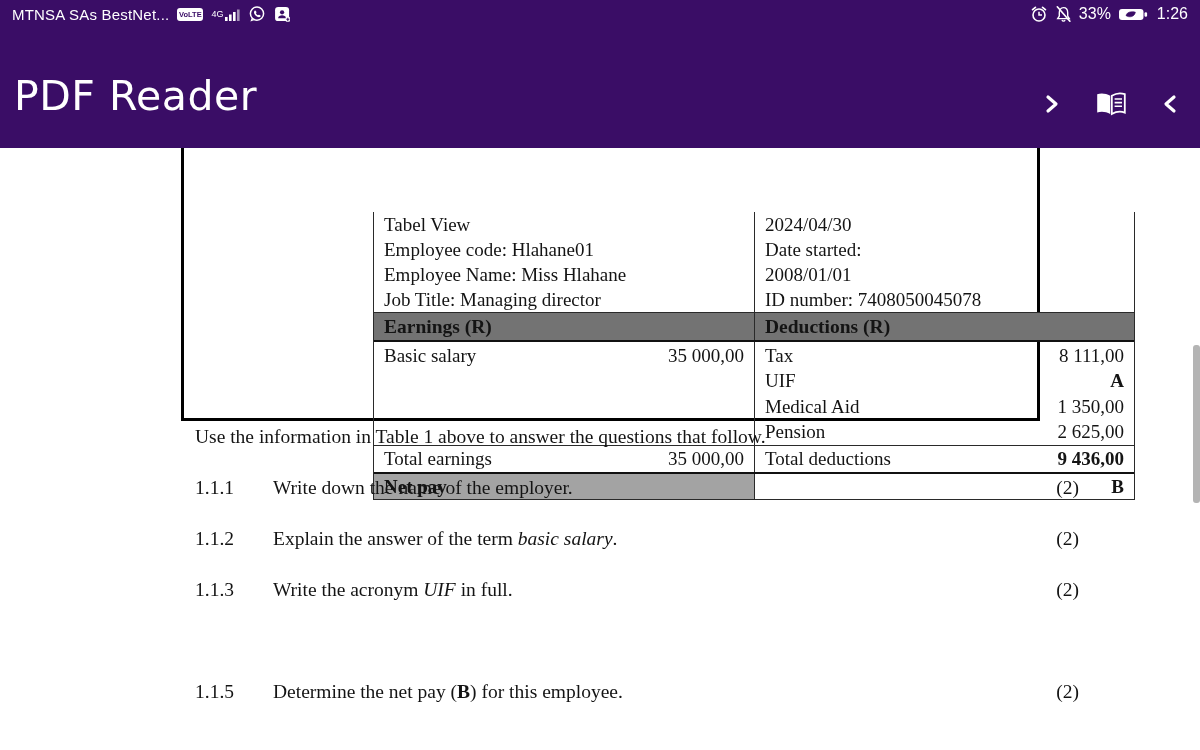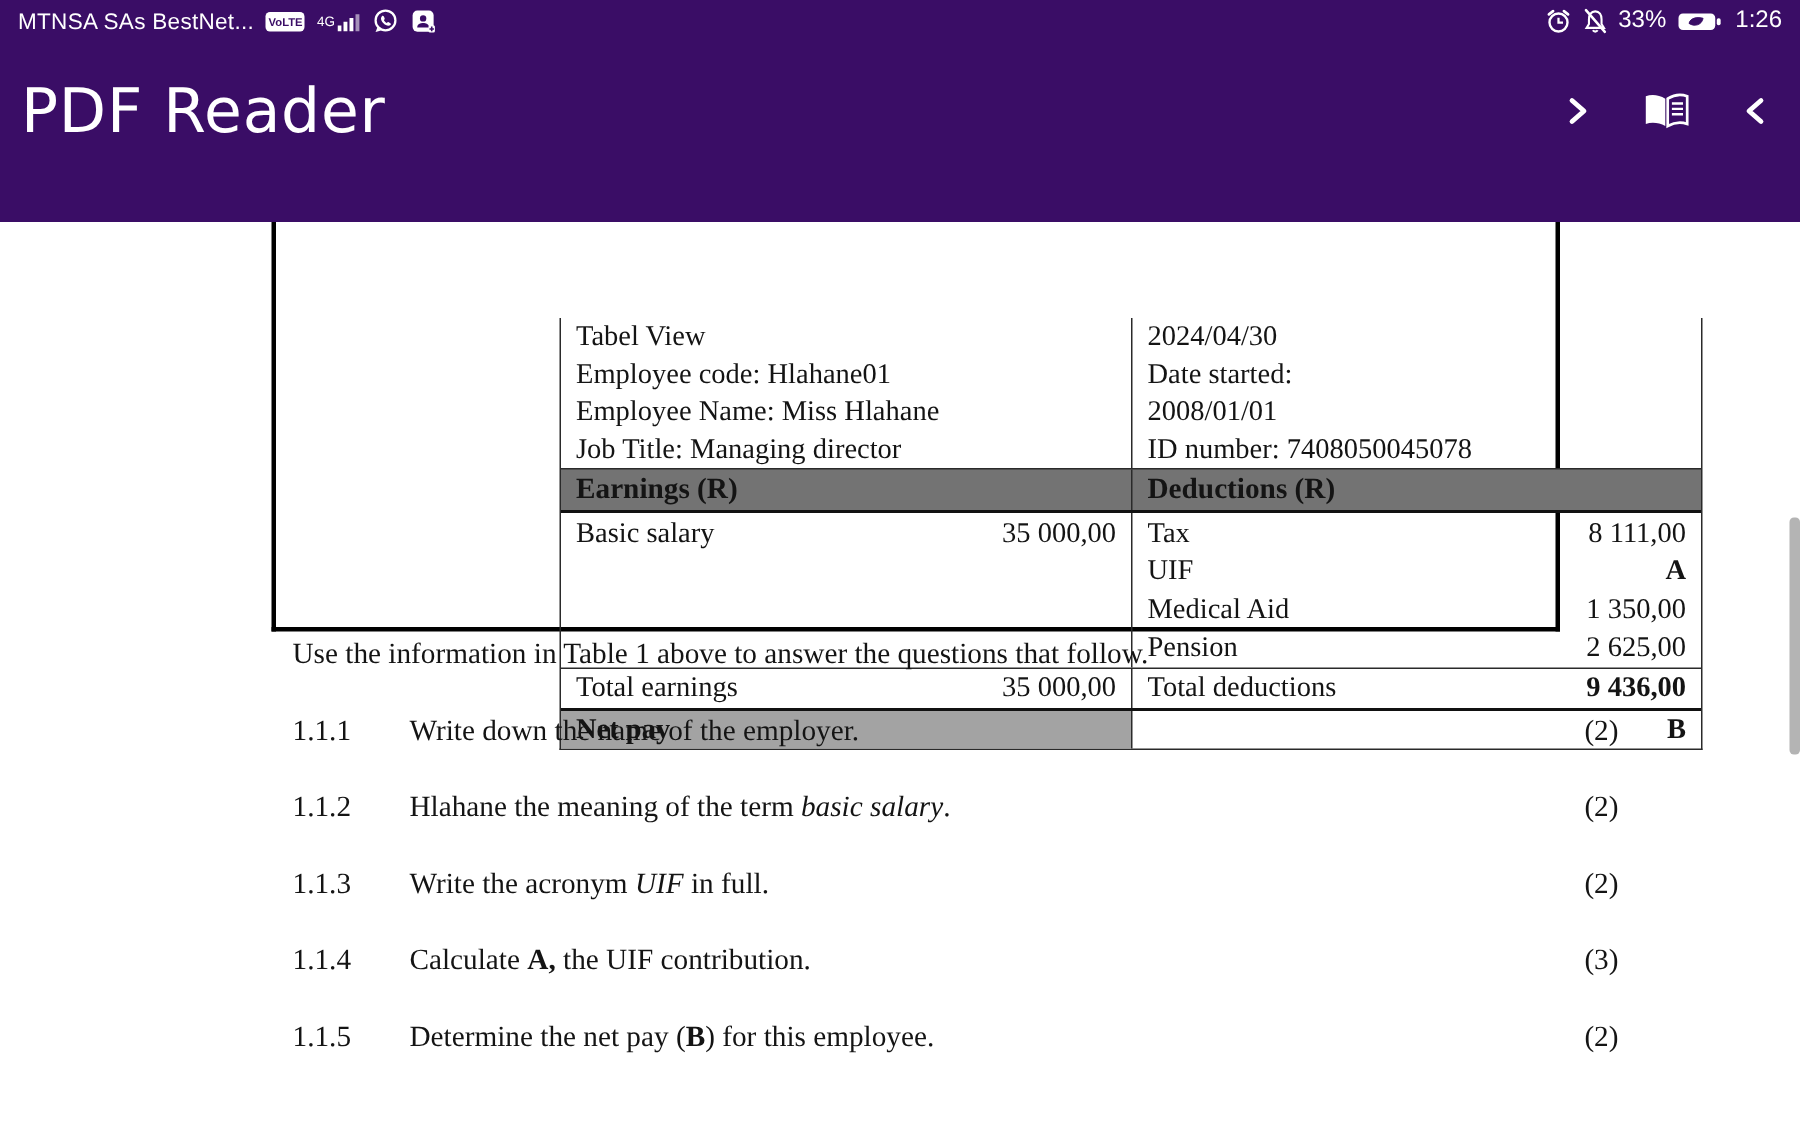--- a/index.html
+++ b/index.html
@@ -22,21 +22,21 @@
     display:inline-block; width:26px; height:13px; background:#fff; border-radius:3px;
     color:#3a0d66; font-size:7.5px; font-weight:bold; line-height:13px; text-align:center;
   }
   .netwrap { display:inline-flex; align-items:flex-end; gap:2px; }
   .netlabel { font-size:9px; line-height:9px; padding-bottom:2px; }
   .spacer { flex:1; }
   .srt { display:inline-flex; align-items:center; gap:7px; }
   .pct, .clock { font-size:16px; font-family:"Liberation Sans", sans-serif; }
   .clock { margin-left:2px; }
 
-  .appbar { height:92px; display:flex; align-items:center; padding:0 20px 4px 14px; }
+  .appbar { height:92px; display:flex; align-items:flex-end; padding:0 20px 4px 14px; }
   .title {
     font-family:"DejaVu Sans", sans-serif; font-size:41px; font-weight:500;
     color:#fff; letter-spacing:0.5px;
   }
   .abicons { display:flex; align-items:center; gap:30px; margin-left:auto; }
   .iconbtn { background:none; border:none; padding:2px; cursor:pointer; display:inline-flex; }
 
   
   .doc { position:absolute; inset:0; z-index:1; background:#fff; color:#141414; }
 
@@ -169,35 +169,30 @@
   <div class="intro">Use the information in Table 1 above to answer the questions that follow.</div>
 
   <div class="q" style="top:477px;">
     <span class="qnum">1.1.1</span>
     <span class="qtext"><span>Write down the name of the employer.</span><span></span><span></span></span>
     <span class="qmarks">(2)</span>
   </div>
 
   <div class="q" style="top:528px;">
     <span class="qnum">1.1.2</span>
-    <span class="qtext"><span>Hlahane the meaning of the term </span><span class="em-i">basic salary</span><span>.</span></span>
+    <span class="qtext"><span>Explain the answer of the term </span><span class="em-i">basic salary</span><span>.</span></span>
     <span class="qmarks">(2)</span>
   </div>
 
   <div class="q" style="top:579px;">
     <span class="qnum">1.1.3</span>
     <span class="qtext"><span>Write the acronym </span><span class="em-i">UIF</span><span> in full.</span></span>
     <span class="qmarks">(2)</span>
   </div>
 
-  <div class="q" style="top:630px;">
-    <span class="qnum">1.1.4</span>
-    <span class="qtext"><span>Calculate </span><span class="em-b">A,</span><span> the UIF contribution.</span></span>
-    <span class="qmarks">(3)</span>
-  </div>
 
   <div class="q" style="top:681px;">
     <span class="qnum">1.1.5</span>
     <span class="qtext"><span>Determine the net pay (</span><span class="em-b">B</span><span>) for this employee.</span></span>
     <span class="qmarks">(2)</span>
   </div>
 
 </div>
 
 <div class="scrollbar"></div>

